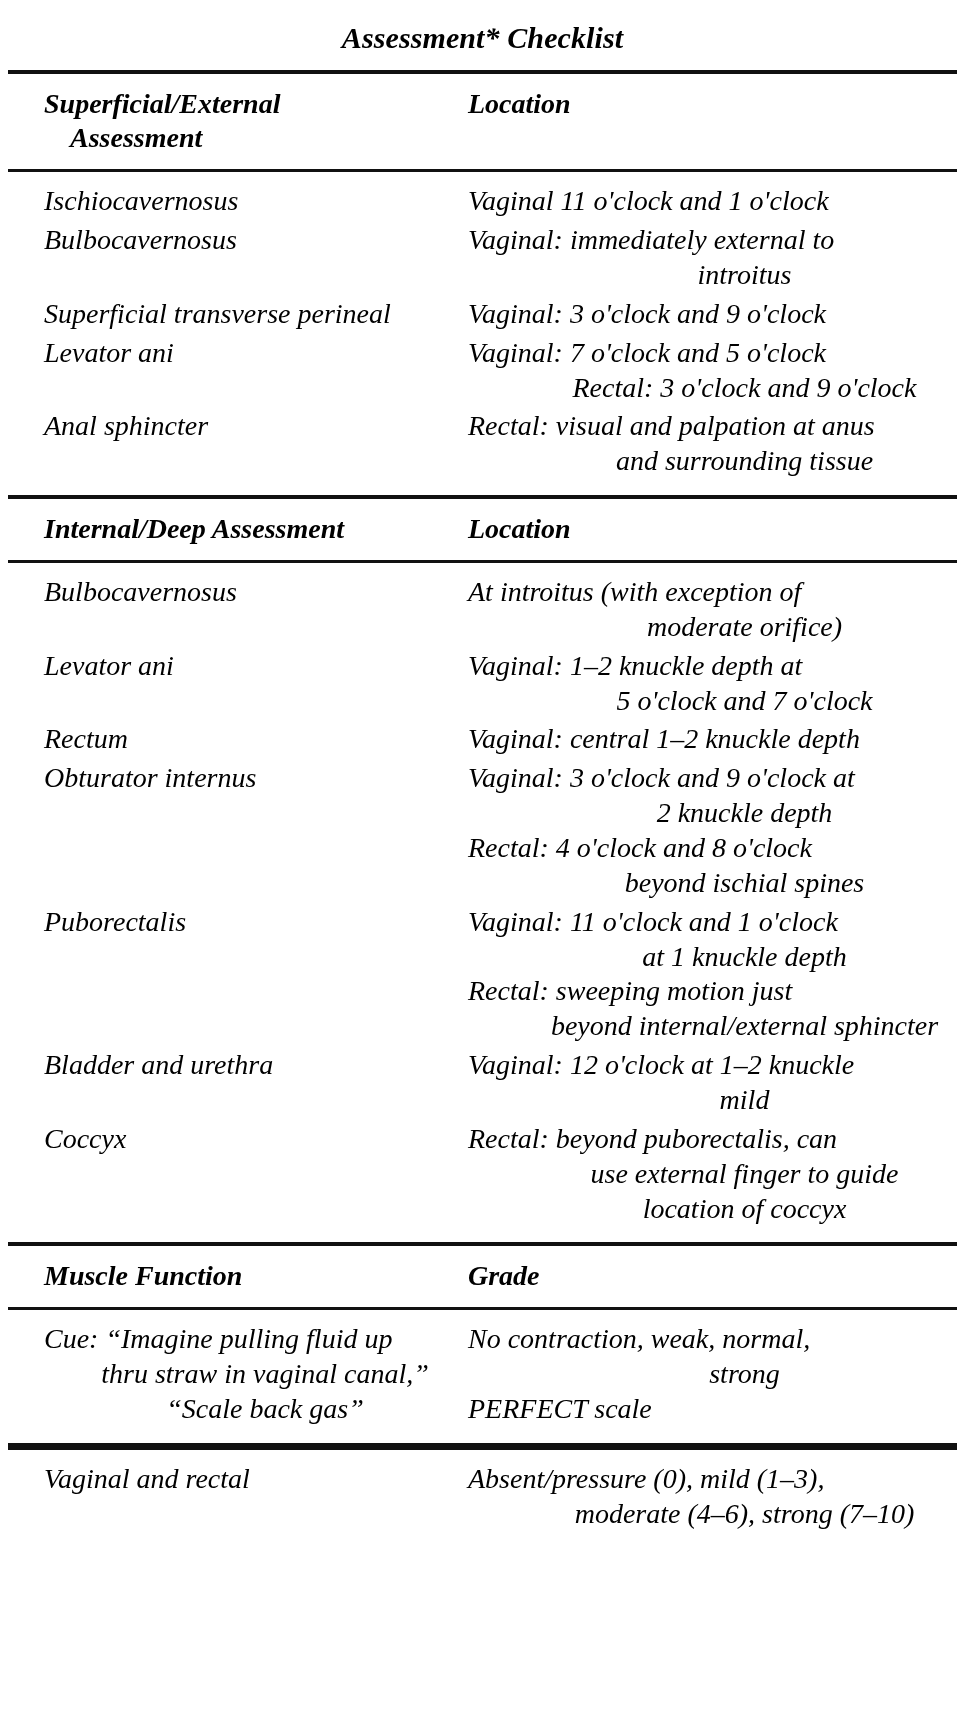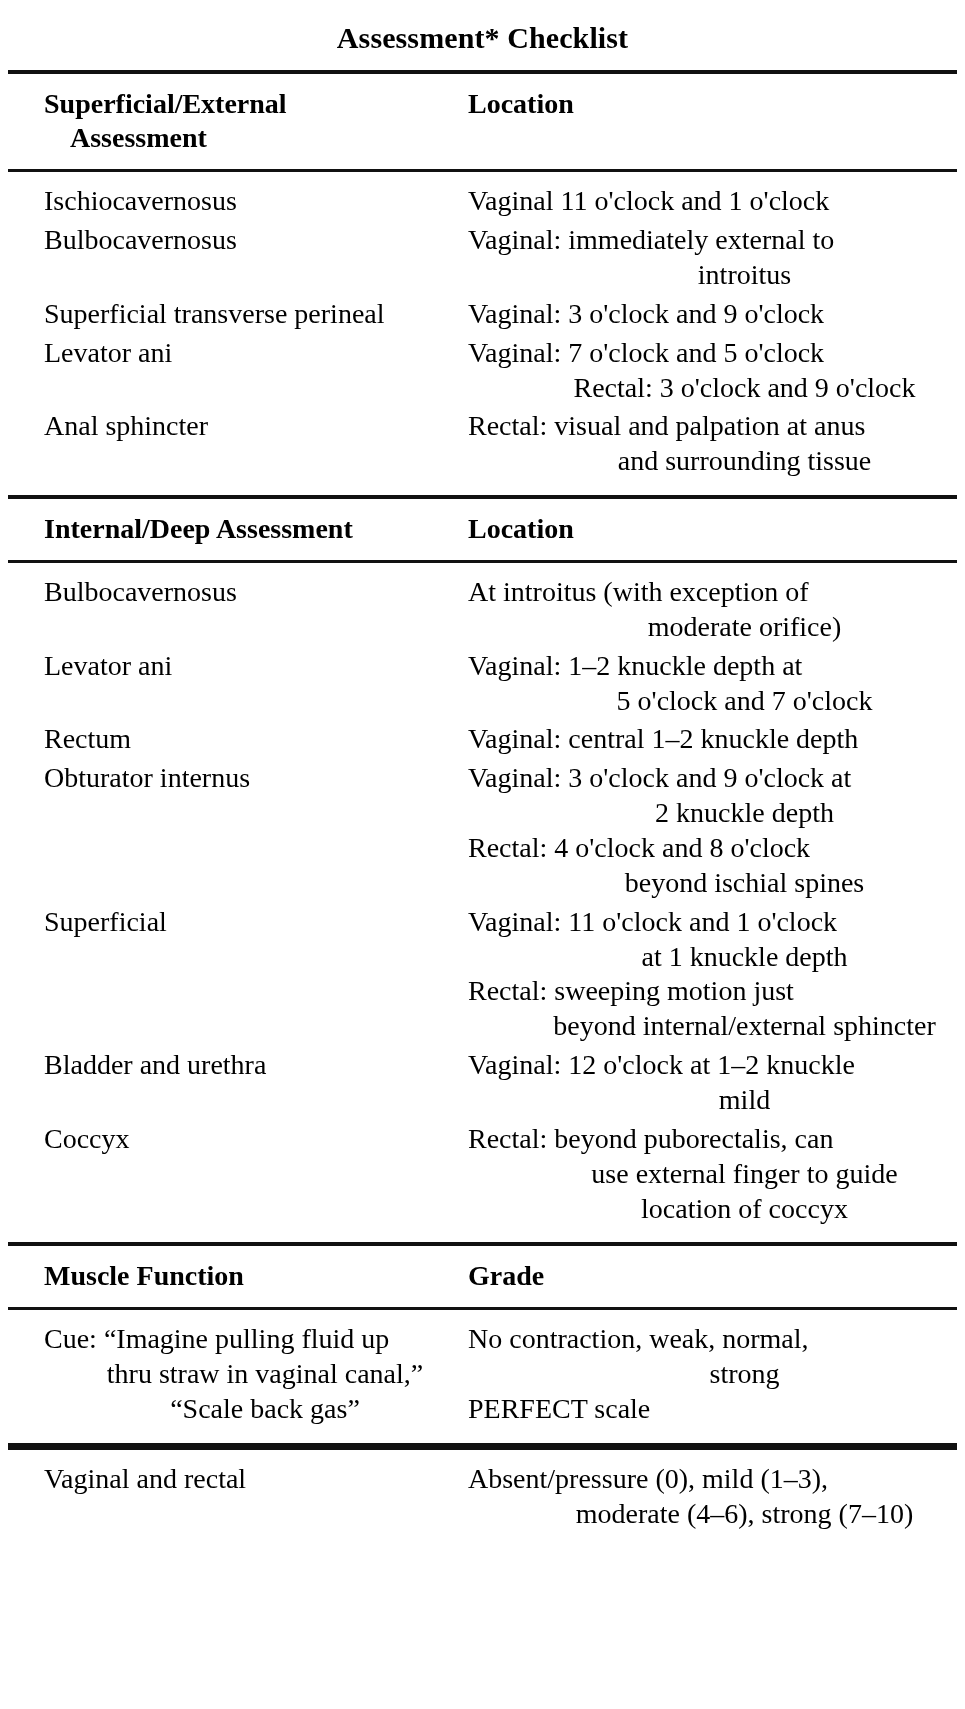--- a/index.html
+++ b/index.html
@@ -15,20 +15,21 @@
     font-family: "Liberation Serif", "DejaVu Serif", serif;
     color: #000000;
   }
 
   .page {
     position: relative;
     width: 965px;
     height: 1663px;
     box-sizing: border-box;
     padding: 0 8px;
+    font-style: italic;
   }
 
   
   .table-title {
     text-align: center;
     font-weight: bold;
     font-size: 30px;
     line-height: 1.05;
     padding-top: 22px;
     padding-bottom: 16px;
@@ -240,21 +241,21 @@
         <td class="right">
           <span class="hang">
             <span class="ln">Vaginal: 3 o'clock and 9 o'clock at</span>
             <span class="ln ind">2 knuckle depth</span>
             <span class="ln">Rectal: 4 o'clock and 8 o'clock</span>
             <span class="ln ind">beyond ischial spines</span>
           </span>
         </td>
       </tr>
       <tr class="body-row">
-        <td class="left">Superficial</td>
+        <td class="left">Puborectalis</td>
         <td class="right">
           <span class="hang">
             <span class="ln">Vaginal: 11 o'clock and 1 o'clock</span>
             <span class="ln ind">at 1 knuckle depth</span>
             <span class="ln">Rectal: sweeping motion just</span>
             <span class="ln ind">beyond internal/external sphincter</span>
           </span>
         </td>
       </tr>
       <tr class="body-row">

